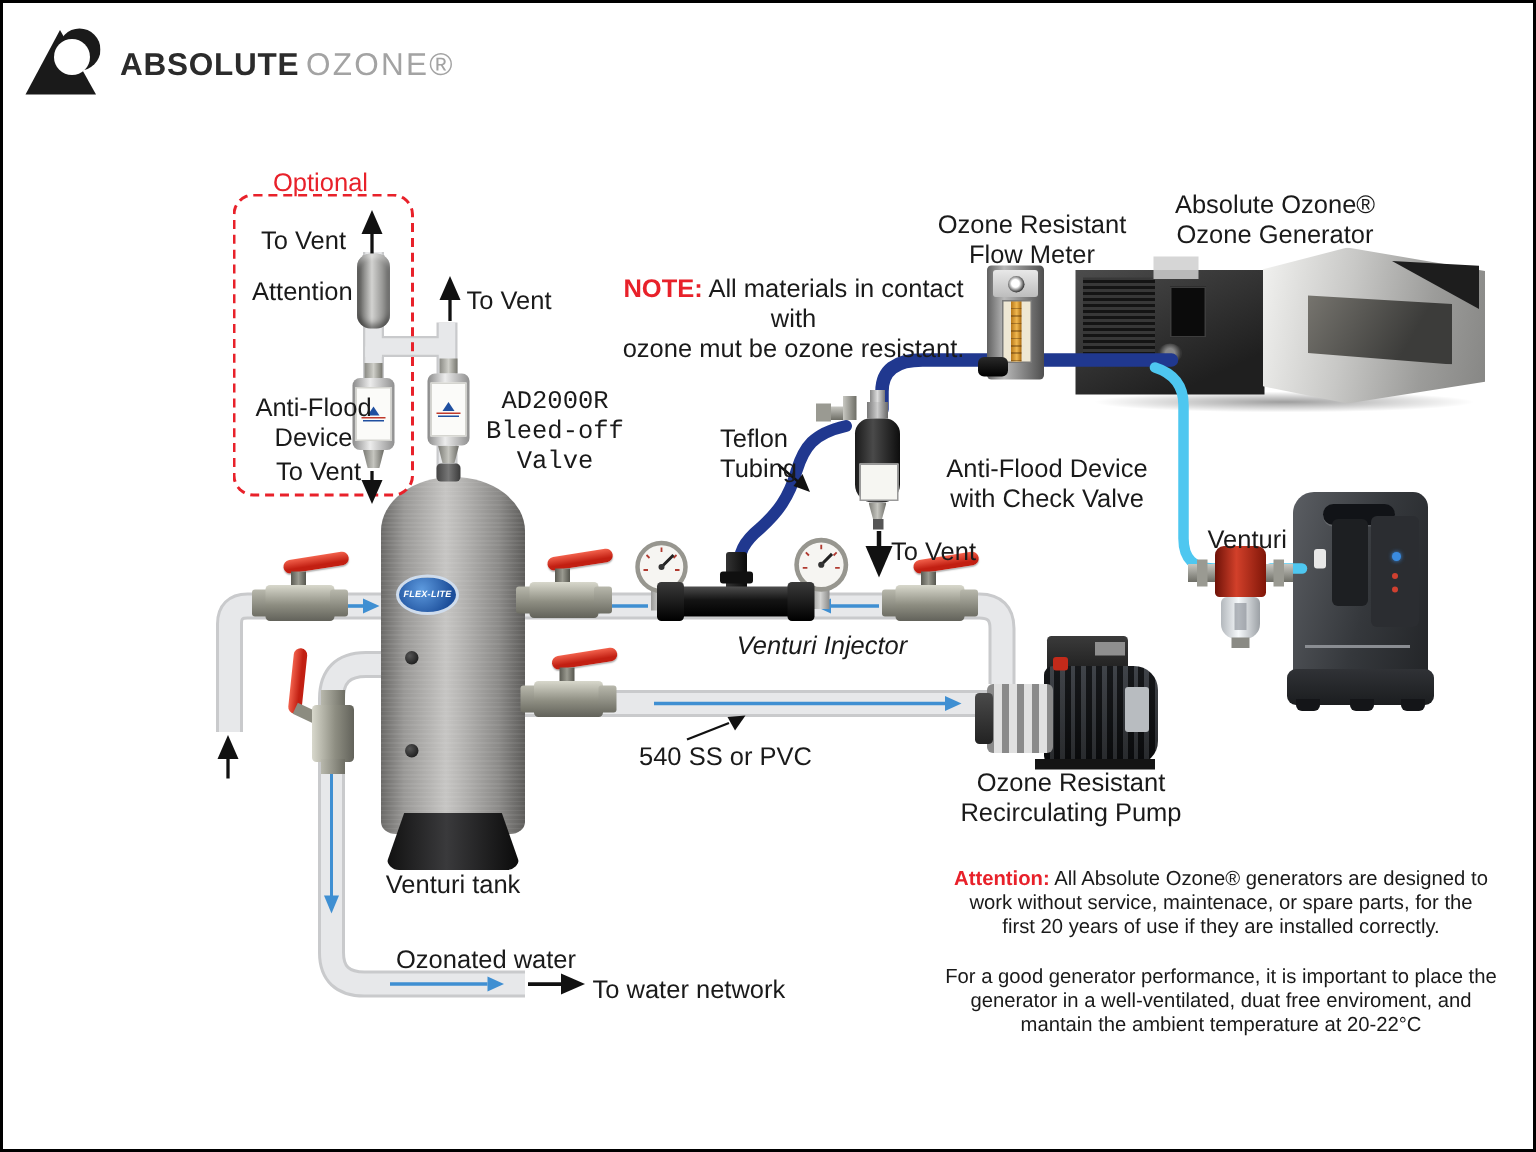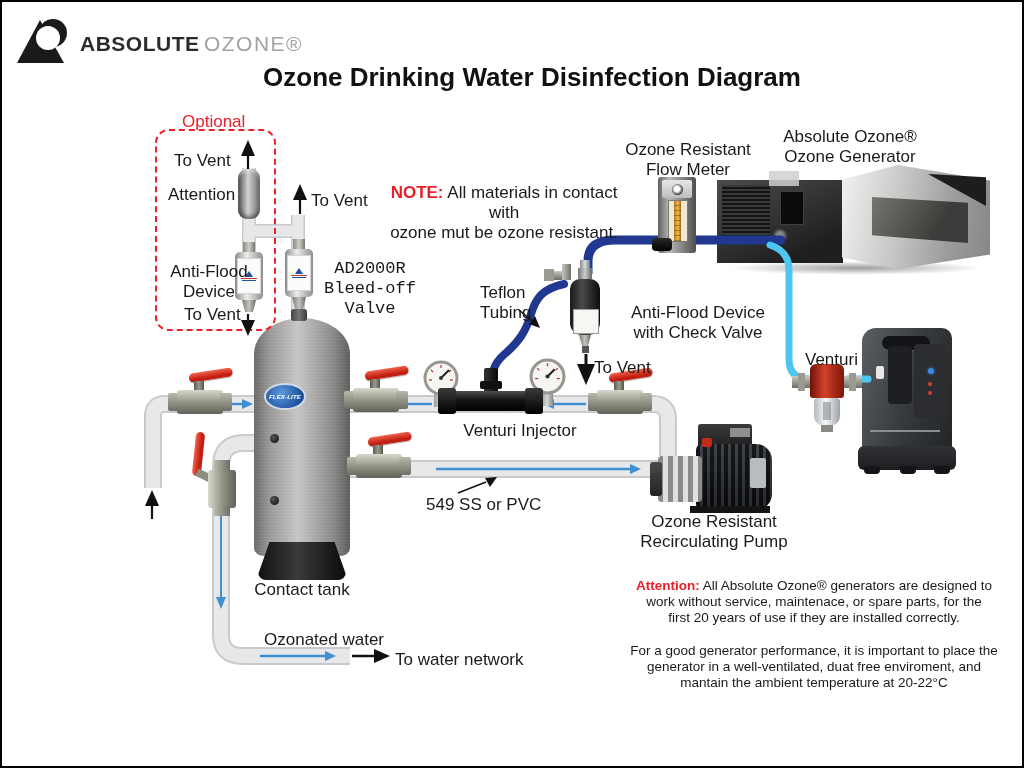--- a/index.html
+++ b/index.html
@@ -193,21 +193,20 @@
     <svg width="52" height="48" viewBox="0 0 52 48">
       <circle cx="38" cy="16" r="14" fill="#1a1a1a"></circle>
       <path d="M25,3 L49,46 L2,46 Z" fill="#1a1a1a"></path>
       <circle cx="33" cy="21" r="12" fill="#ffffff"></circle>
     </svg>
   </div>
   <div class="abs z5" style="left:78px;top:30px;white-space:nowrap;">
     <span class="brandname">ABSOLUTE</span>
     <span class="brandsuffix">OZONE®</span>
   </div>
-  <div class="lbl title" style="left:150px;top:60px;width:760px;">Ozone Drinking Water Disinfection Diagram</div>
 
   <svg class="layer z1" width="1024" height="768">
     <g>
       <path class="po" d="M151,486 L151,414 Q151,402 163,402 L262,402"></path>
       <path class="po" d="M666,454 L666,417 Q666,402 651,402 L340,402"></path>
       <path class="po" d="M340,467 L664,467"></path>
       <path class="po" d="M262,441 L242,441 Q219,441 219,464 L219,633 Q219,654 241,654 L348,654"></path>
       <path class="po2" d="M296,330 L296,213"></path>
       <path class="po2" d="M292,229 L247,229"></path>
       <path class="po2" d="M247,234 L247,166"></path>
@@ -450,38 +449,38 @@
   <div class="lbl red" style="left:180px;top:110px;">Optional</div>
   <div class="lbl" style="left:172px;top:149px;">To Vent</div>
   <div class="lbl" style="left:166px;top:183px;">Attention</div>
   <div class="lbl pre ctr" style="left:152px;top:260px;width:110px;">Anti-Flood
 Device</div>
   <div class="lbl" style="left:182px;top:303px;">To Vent</div>
   <div class="lbl" style="left:309px;top:189px;">To Vent</div>
   <div class="lbl pre ctr" style="left:318px;top:257px;width:100px;font-family:Liberation Mono, monospace;">AD2000R
 Bleed-off Valve</div>
 
-  <div class="lbl pre ctr" style="left:386px;top:181px;width:232px;"><span class="red bold">NOTE:</span><span> All materials in contact with
+  <div class="lbl pre ctr" style="left:411px;top:181px;width:232px;"><span class="red bold">NOTE:</span><span> All materials in contact with
 ozone mut be ozone resistant.</span></div>
 
   <div class="lbl pre ctr" style="left:618px;top:138px;width:136px;">Ozone Resistant
 Flow Meter</div>
   <div class="lbl pre ctr" style="left:778px;top:125px;width:140px;">Absolute Ozone®
 Ozone Generator</div>
   <div class="lbl pre" style="left:478px;top:281px;">Teflon
 Tubing</div>
   <div class="lbl pre ctr" style="left:612px;top:301px;width:168px;">Anti-Flood Device
 with Check Valve</div>
   <div class="lbl" style="left:592px;top:356px;">To Vent</div>
-  <div class="lbl ctr" style="left:448px;top:419px;width:140px;">Venturi Injector</div>
-  <div class="lbl" style="left:424px;top:493px;">549 SS or PVC</div>
+  <div class="lbl ctr" style="left:476px;top:419px;width:140px;font-style:italic;">Venturi Injector</div>
+  <div class="lbl" style="left:424px;top:493px;">540 SS or PVC</div>
   <div class="lbl pre ctr" style="left:628px;top:510px;width:168px;">Ozone Resistant
 Recirculating Pump</div>
   <div class="lbl" style="left:803px;top:348px;">Venturi</div>
-  <div class="lbl ctr" style="left:250px;top:578px;width:100px;">Contact tank</div>
+  <div class="lbl ctr" style="left:250px;top:578px;width:100px;">Venturi tank</div>
   <div class="lbl" style="left:262px;top:628px;">Ozonated water</div>
   <div class="lbl" style="left:393px;top:648px;">To water network</div>
 
   <div class="lbl pre ctr" style="left:598px;top:576px;width:428px;font-size:13.5px;line-height:1.2;"><span class="red bold">Attention:</span><span> All Absolute Ozone® generators are designed to
 work without service, maintenace, or spare parts, for the
 first 20 years of use if they are installed correctly.</span></div>
   <div class="lbl pre ctr" style="left:598px;top:641px;width:428px;font-size:13.5px;line-height:1.2;">For a good generator performance, it is important to place the
 generator in a well-ventilated, duat free enviroment, and
 mantain the ambient temperature at 20-22°C</div>
 

